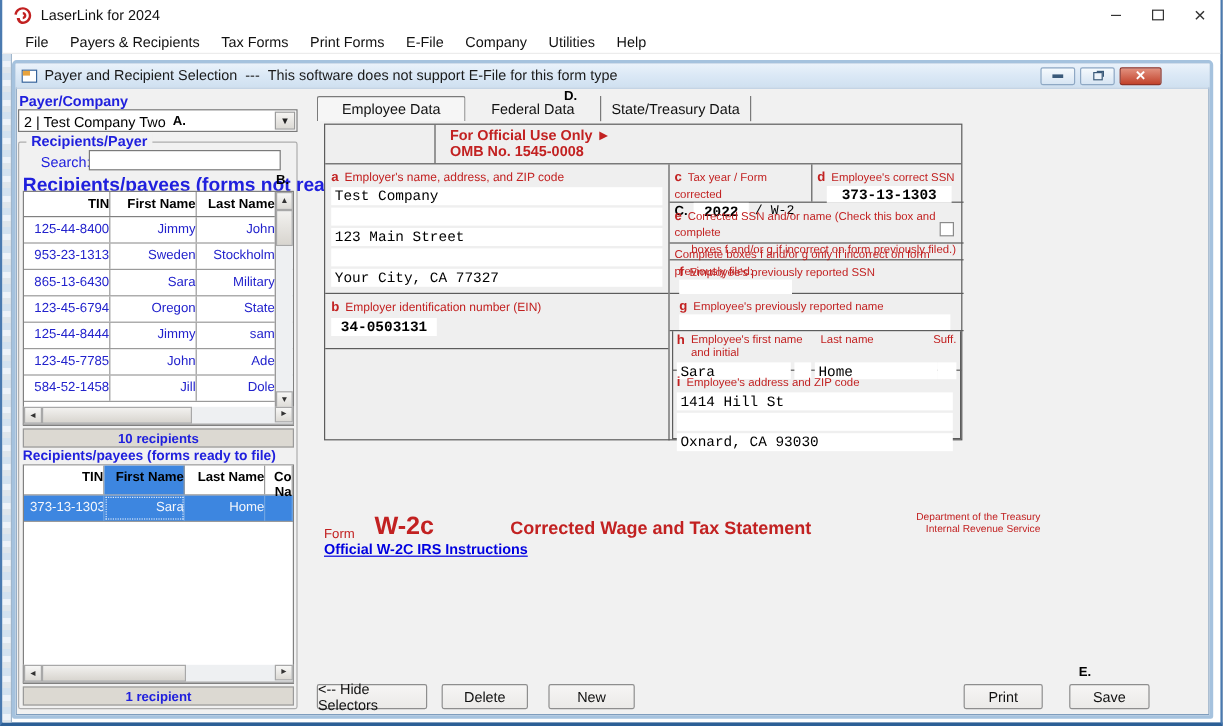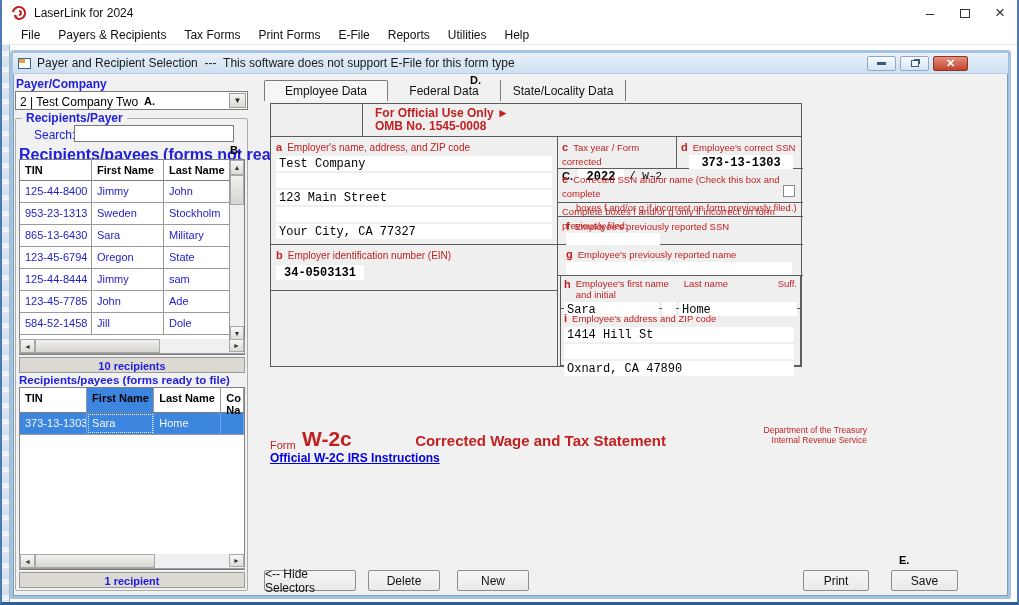--- a/index.html
+++ b/index.html
@@ -41,21 +41,21 @@
   
   .blue-label { color:var(--label-blue); font-weight:bold; }
   .annot { color:#000; font-weight:bold; font-size:11px; }
   #payer-combo { left:13px; top:91px; width:233px; height:19px; background:#fff; border:1px solid #7a7a7a; }
   #payer-combo .val { position:absolute; left:4px; top:3px; font-size:12px; }
   #combo-btn { position:absolute; right:1px; top:1px; bottom:1px; width:17px; background:linear-gradient(180deg,#f5f4f2,#dcdad5);
     border:1px solid #9b9b9b; display:flex; align-items:center; justify-content:center; font-size:8px; color:#222; }
   #group-box { left:13px; top:118px; width:233px; height:473px; border:1px solid #adadad; border-radius:2px; }
   #group-label { left:20px; top:111px; background:#f1f1f1; padding:0 4px; font-size:12px; }
 
-  .tbl-frame { background:#fff; border:1px solid #808080; }
+  .tbl-frame { background:#fff; border:1px solid #808080;text-align:right; }
   .tbl-header { display:flex; border-bottom:1px solid #808080; background:#fff; }
   .th { font-weight:bold; font-size:11px; padding:4px 0 4px 5px; border-right:1px solid #9a9a9a; color:#000; }
   .tr { display:flex; border-bottom:1px solid #9a9a9a; height:22px; }
   .td { font-size:11px; color:var(--table-blue); padding:4px 0 0 5px; border-right:1px solid #9a9a9a; overflow:hidden; white-space:nowrap; }
   .tr.selected { background:var(--sel-blue); }
   .tr.selected .td { color:#f4f6fb; border-right-color:#6ea3e2; }
   .tr.selected .td.focus-cell { outline:1px dotted #dce8f8; outline-offset:-2px; }
 
   .scroll-v { position:absolute; width:15px; background:#eef0f2; border-left:1px solid #9a9a9a; }
   .scroll-h { background:#eef0f2; border:1px solid #9a9a9a; border-top:none; display:flex; align-items:stretch; }
@@ -108,21 +108,21 @@
     <div class="win-ctl abs" style="left:947px"><span style="display:inline-block;width:10px;height:9px;border:1px solid #333;margin-top:8px"></span></div>
     <div class="win-ctl abs" style="left:982px;font-size:17px">×</div>
   </div>
 
   <div id="menubar" class="abs">
       <span class="menu-item">File</span>
       <span class="menu-item">Payers &amp; Recipients</span>
       <span class="menu-item">Tax Forms</span>
       <span class="menu-item">Print Forms</span>
       <span class="menu-item">E-File</span>
-      <span class="menu-item">Reports</span>
+      <span class="menu-item">Company</span>
       <span class="menu-item">Utilities</span>
       <span class="menu-item">Help</span>
     </div>
 
   <div id="left-stripes" class="abs"></div>
 
   <div id="child" class="abs">
     <div id="child-title" class="abs">
       <span id="child-icon"></span>
       <span id="child-title-text"><span>Payer and Recipient Selection</span>&nbsp;&nbsp;<span>---</span>&nbsp;&nbsp;<span>This software does not support E-File for this form type</span></span>
@@ -235,21 +235,21 @@
       <div class="sc-thumb" style="width:120px"></div>
       <div class="sc-btn abs" style="right:0;height:13px">►</div>
     </div>
   </div>
   <div class="abs count-bar blue-label" style="left:17px;top:572px;width:226px;height:16px">1 recipient</div>
 
   <div class="abs annot" style="left:468px;top:74px">D.</div>
   <div class="abs" id="tabstrip" style="left:262px;top:80px;display:flex">
       <div class="tab active" style="width: 124px;">Employee Data</div>
       <div class="tab inactive" style="width: 113px;">Federal Data</div>
-      <div class="tab inactive" style="width: 125px;">State/Locality Data</div>
+      <div class="tab inactive" style="width: 125px;">State/Treasury Data</div>
     </div>
 
   <div id="form-table" class="abs">
     <div id="fhdr">
       <div id="fhdr-left"></div>
       <div id="fhdr-right">
         <div>For Official Use Only ►</div>
         <div>OMB No. 1545-0008</div>
       </div>
     </div>
@@ -315,30 +315,30 @@
             <span class="form-input" style="width:14px;height:14px;margin-left:3px"></span>
             <span class="form-input" style="width:102px;height:14px;margin-left:3px">Home</span>
             <span class="form-input" style="width:16px;height:14px;margin-left:auto"></span>
           </div>
         </div>
         <div class="inset" style="height:57px;padding:2px 3px 0 3px;margin-bottom:2px">
           <div><span class="box-key">i</span><span class="fl-sm">Employee's address and ZIP code</span></div>
           <div id="box-i-lines" style="margin-top:2px">
               <div class="form-input" style="width: 230px; margin-bottom: 2px;">1414 Hill St</div>
               <div class="form-input" style="width: 230px; margin-bottom: 2px;"></div>
-              <div class="form-input" style="width: 230px; margin-bottom: 2px;">Oxnard, CA 47890</div>
+              <div class="form-input" style="width: 230px; margin-bottom: 2px;">Oxnard, CA 93030</div>
             </div>
         </div>
       </div>
     </div>
   </div>
 
   <div class="abs" style="left:268px;top:427px;width:600px">
     <span class="red" style="font-size:11px;vertical-align:bottom">Form</span>
-    <span class="red" style="font-size:21px;font-weight:bold;margin-left:3px">W-2c</span>
+    <span class="red" style="font-size:21px;font-weight:bold;margin-left:13px">W-2c</span>
     <span class="red" style="font-size:15px;font-weight:bold;margin-left:60px">Corrected Wage and Tax Statement</span>
   </div>
   <div class="abs red" style="left:665px;top:425px;width:200px;text-align:right;font-size:8.5px;line-height:10px">
     <div>Department of the Treasury</div>
     <div>Internal Revenue Service</div>
   </div>
   <a id="w2c-link" class="abs" style="left:268px;top:451px" href="#">Official W-2C  IRS Instructions</a>
 
   <div class="btn abs" style="left:262px;top:570px;width:92px">&lt;-- Hide Selectors</div>
   <div class="btn abs" style="left:366px;top:570px;width:72px">Delete</div>

